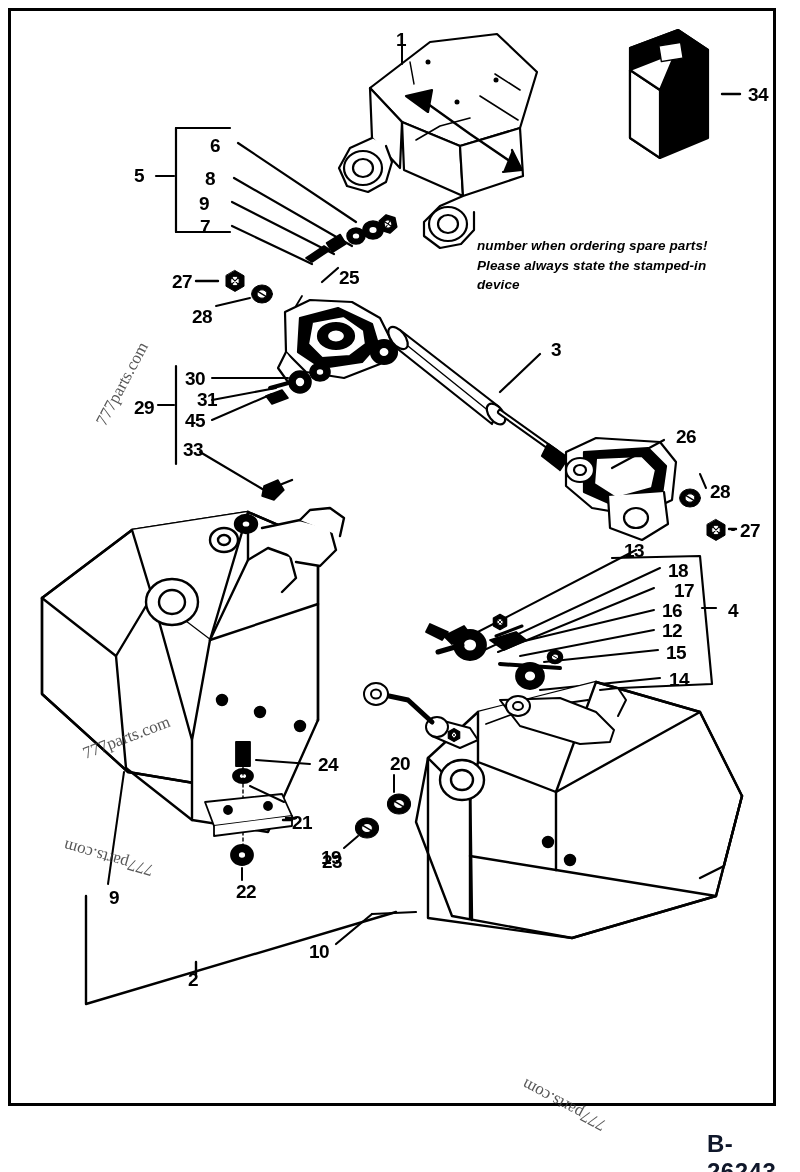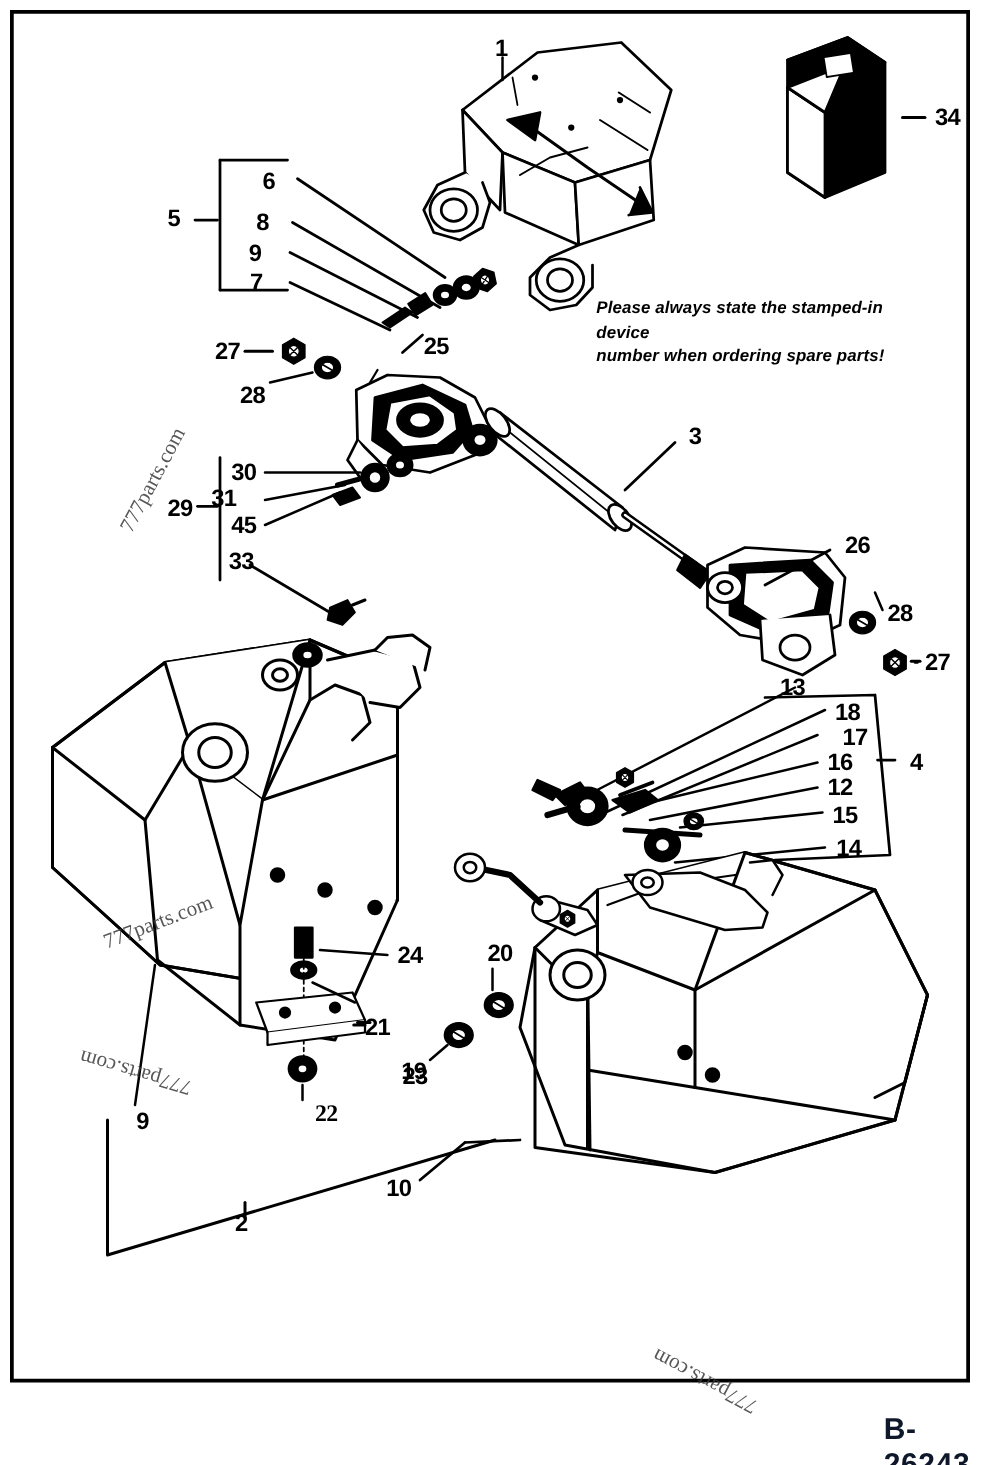--- a/index.html
+++ b/index.html
@@ -299,47 +299,47 @@
   <div class="num" style="left:210px;top:136px;">6</div>
   <div class="num" style="left:205px;top:169px;">8</div>
   <div class="num" style="left:199px;top:194px;">9</div>
   <div class="num" style="left:200px;top:217px;">7</div>
   <div class="num" style="left:172px;top:272px;">27</div>
   <div class="num" style="left:192px;top:307px;">28</div>
   <div class="num" style="left:339px;top:268px;">25</div>
   <div class="num" style="left:551px;top:340px;">3</div>
   <div class="num" style="left:134px;top:398px;">29</div>
   <div class="num" style="left:185px;top:369px;">30</div>
-  <div class="num" style="left:169px;top:390px;">31</div>
+  <div class="num" style="left:197px;top:390px;">31</div>
   <div class="num" style="left:185px;top:411px;">45</div>
   <div class="num" style="left:183px;top:440px;">33</div>
   <div class="num" style="left:676px;top:427px;">26</div>
   <div class="num" style="left:710px;top:482px;">28</div>
   <div class="num" style="left:740px;top:521px;">27</div>
   <div class="num" style="left:624px;top:541px;">13</div>
   <div class="num" style="left:668px;top:561px;">18</div>
   <div class="num" style="left:662px;top:581px;margin-left:12px;">17</div>
   <div class="num" style="left:728px;top:601px;">4</div>
   <div class="num" style="left:662px;top:601px;">16</div>
   <div class="num" style="left:662px;top:621px;">12</div>
   <div class="num" style="left:666px;top:643px;">15</div>
   <div class="num" style="left:669px;top:670px;">14</div>
   <div class="num" style="left:318px;top:755px;">24</div>
   <div class="num" style="left:278px;top:852px;margin-left:44px;">23</div>
   <div class="num" style="left:292px;top:813px;">21</div>
-  <div class="num" style="left:252px;top:882px;font-family:Liberation Serif, serif;">22</div>
+  <div class="num" style="left:236px;top:882px;">22</div>
   <div class="num" style="left:390px;top:754px;">20</div>
   <div class="num" style="left:321px;top:848px;">19</div>
   <div class="num" style="left:109px;top:888px;">9</div>
   <div class="num" style="left:188px;top:970px;">2</div>
   <div class="num" style="left:309px;top:942px;">10</div>
 
   <div class="note" style="left:477px;top:236px;width:270px;">
+    <div>number when ordering spare parts!</div>
     <div>Please always state the stamped-in device</div>
-    <div>number when ordering spare parts!</div>
   </div>
 
   <div class="code" style="left:707px;top:1130px;">B-26243</div>
 
   <div class="wm" style="left:92px;top:420px;transform:rotate(-62deg);transform-origin:0 0;">777parts.com</div>
   <div class="wm" style="left:80px;top:745px;transform:rotate(-21deg);transform-origin:0 0;">777parts.com</div>
   <div class="wm" style="left:150px;top:880px;transform:rotate(196deg);transform-origin:0 0;">777parts.com</div>
   <div class="wm" style="left:600px;top:1135px;transform:rotate(208deg);transform-origin:0 0;">777parts.com</div>
 
 </div>

